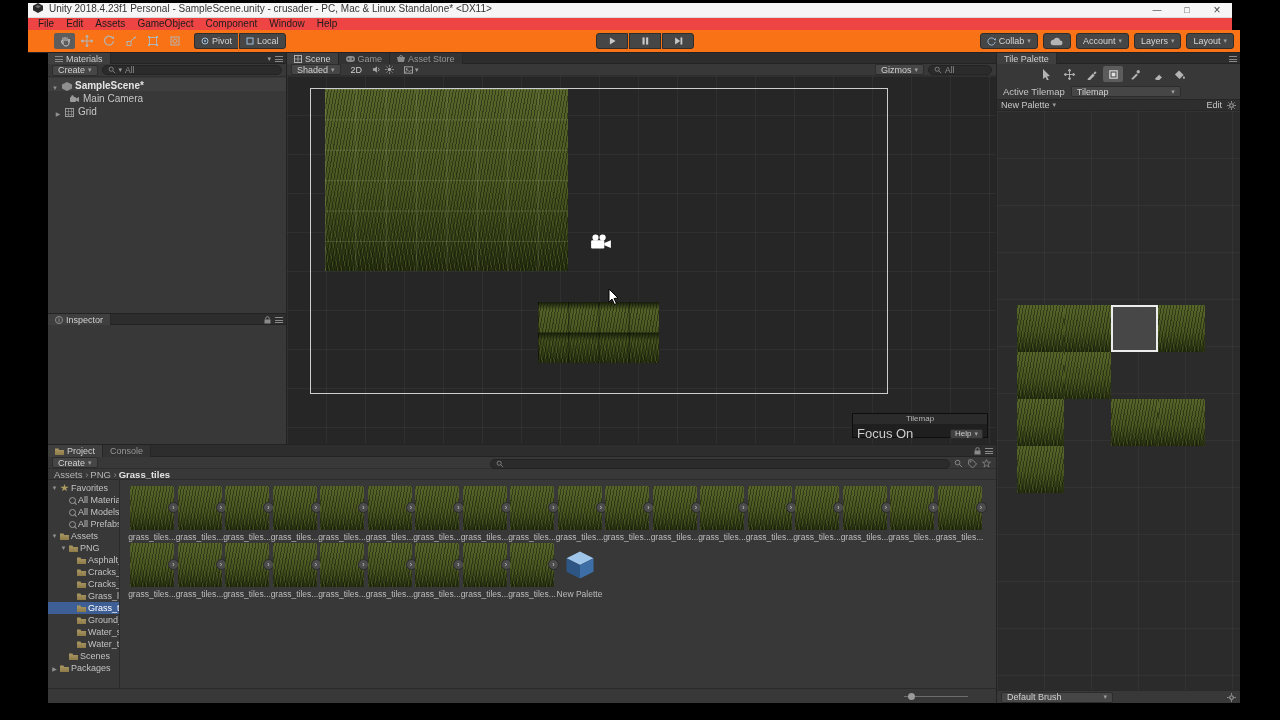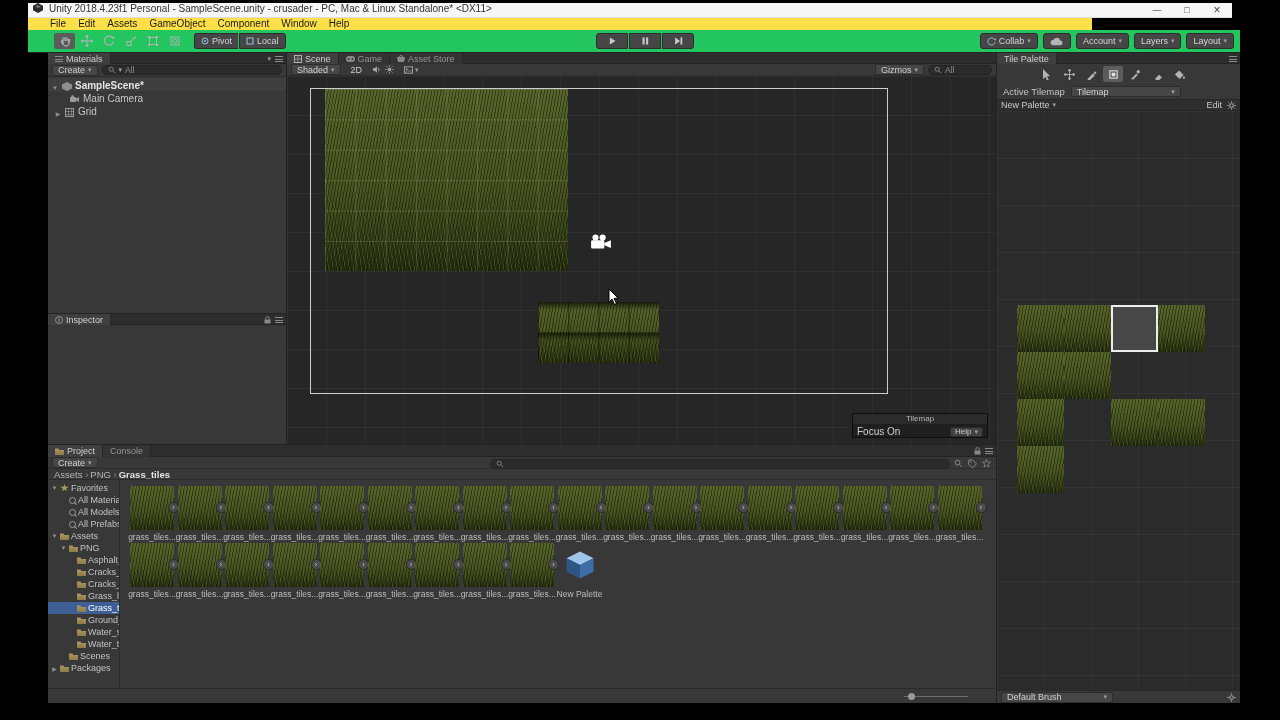--- a/index.html
+++ b/index.html
@@ -7,25 +7,25 @@
   body{background:#000;font-family:"Liberation Sans",sans-serif;position:relative;color:#c8c8c8}
   svg{display:block}
 
   
   .titlebar{position:absolute;left:28px;top:3px;width:1204px;height:15px;background:#f6f6f6;display:flex;border-bottom:1px solid #dcdcdc}
   .titlebar .ulogo{margin-left:5px;margin-right:6px}
   .title-text{font-size:10px;color:#333;white-space:nowrap;overflow:hidden}
   .wbtns{margin-left:auto;display:flex;height:100%}
   .wbtn{width:30px;height:100%;display:flex;align-items:center;justify-content:center;font-size:9px;color:#444}
   .wbtn.min::after{content:"—"} .wbtn.max::after{content:"□"} .wbtn.close::after{content:"×";font-size:12px}
-  .menubar{position:absolute;left:28px;top:18px;width:1064px;height:12px;background:#fde047;display:flex;align-items:center;padding-left:16px}
+  .menubar{position:absolute;left:28px;top:18px;width:1204px;height:12px;background:#ef4444;display:flex;align-items:center;padding-left:4px}
   .menu-item{font-size:10px;color:#1c1c1c;padding:0 6px;line-height:12px}
 
   
-  .toolbar{position:absolute;left:28px;top:30px;width:1212px;height:23px;background:#22c55e;border-bottom:1px solid #232323}
+  .toolbar{position:absolute;left:28px;top:30px;width:1212px;height:23px;background:#f97316;border-bottom:1px solid #232323}
   .toolgroup{position:absolute;top:3px;display:flex;gap:1px}
   .toolbtn{width:21px;height:16px;border-radius:2px;display:flex;align-items:center;justify-content:center}
   .toolbtn.pressed{background:#5c5c5c}
   .tb-btn{height:16px;background:#464646;border:1px solid #2d2d2d;color:#d6d6d6;font-size:9px;display:flex;align-items:center;gap:3px;padding:0 6px}
   .tb-btn .caret{color:#9d9d9d;font-size:7px}
   .pair .tb-btn:first-child{border-radius:3px 0 0 3px;border-right:none}
   .pair .tb-btn:last-child{border-radius:0 3px 3px 0}
   .playgroup .tb-btn{width:32px;justify-content:center;padding:0}
   .playgroup .tb-btn:first-child{border-radius:3px 0 0 3px}
   .playgroup .tb-btn:last-child{border-radius:0 3px 3px 0}
@@ -62,21 +62,21 @@
     repeating-linear-gradient(80deg, rgba(88,104,40,.5) 0px, rgba(88,104,40,.5) 1px, transparent 1px, transparent 4px),
     linear-gradient(to bottom,#57652b,#46521f 55%,#303a15 85%,#222a0e)}
   .cellgrid{position:absolute;inset:0;background-image:linear-gradient(rgba(195,205,165,.18) 1px,transparent 1px),linear-gradient(90deg,rgba(195,205,165,.18) 1px,transparent 1px);background-size:30.4px 30.4px}
   .cluster{position:absolute}
   .cluster::after{content:"";position:absolute;inset:0;
     background-image:linear-gradient(90deg,rgba(0,0,0,.45) 1px,transparent 1px),linear-gradient(to bottom,rgba(16,22,6,.9),rgba(16,22,6,0) 8px);
     background-size:30.25px 30.5px,30.25px 30.5px}
   .overlay-tilemap{position:absolute;background:#1f1f1f;border:1px solid #0d0d0d}
   .overlay-head{height:10px;background:#2b2b2b;font-size:8px;color:#b5b5b5;text-align:center;line-height:10px}
   .overlay-row{display:flex;align-items:center;padding:2px 4px;gap:4px}
-  .overlay-row .lbl{font-size:10px;color:#cdcdcd;flex:1}
+  .overlay-row .lbl{font-size:13px;color:#cdcdcd;flex:1}
   .overlay-dd{height:10px;background:#414141;border:1px solid #2a2a2a;border-radius:2px;font-size:8px;color:#cfcfcf;display:flex;align-items:center;gap:3px;padding:0 4px}
 
   
   .tp-tools{height:20px;display:flex;align-items:center;gap:2px;padding-left:40px;background:#383838}
   .tp-tool{width:20px;height:16px;border-radius:2px;display:flex;align-items:center;justify-content:center}
   .tp-tool.active{background:#5c5c5c}
   .tp-activerow{height:15px;display:flex;align-items:center;padding:0 6px;gap:6px}
   .tp-activerow .lbl{font-size:9.5px;color:#c6c6c6}
   .tp-header{height:12px;background:#2e2e2e;border-top:1px solid #262626;border-bottom:1px solid #262626;display:flex;align-items:center;padding:0 4px;font-size:9px;color:#c9c9c9}
   .palette-canvas{position:absolute;left:0;top:58px;right:0;bottom:13px;background-color:#2b2b2b;overflow:hidden;

